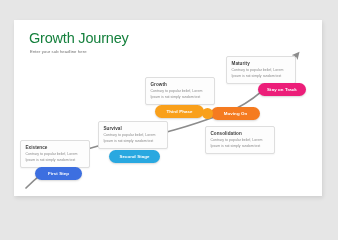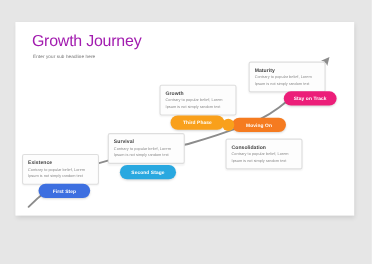--- a/index.html
+++ b/index.html
@@ -26,21 +26,21 @@
     height: 176px;
     background: #ffffff;
     box-shadow: 1px 2px 4px rgba(0,0,0,0.10);
   }
   #title {
     position: absolute;
     left: 15px;
     top: 10px;
     font-size: 14.5px;
     font-weight: 400;
-    color: #a21caf;
+    color: #15803d;
     letter-spacing: -0.2px;
     white-space: nowrap;
   }
   #subtitle {
     position: absolute;
     left: 16px;
     top: 29px;
     font-size: 4.2px;
     color: #6f6f6f;
     letter-spacing: 0.1px;

